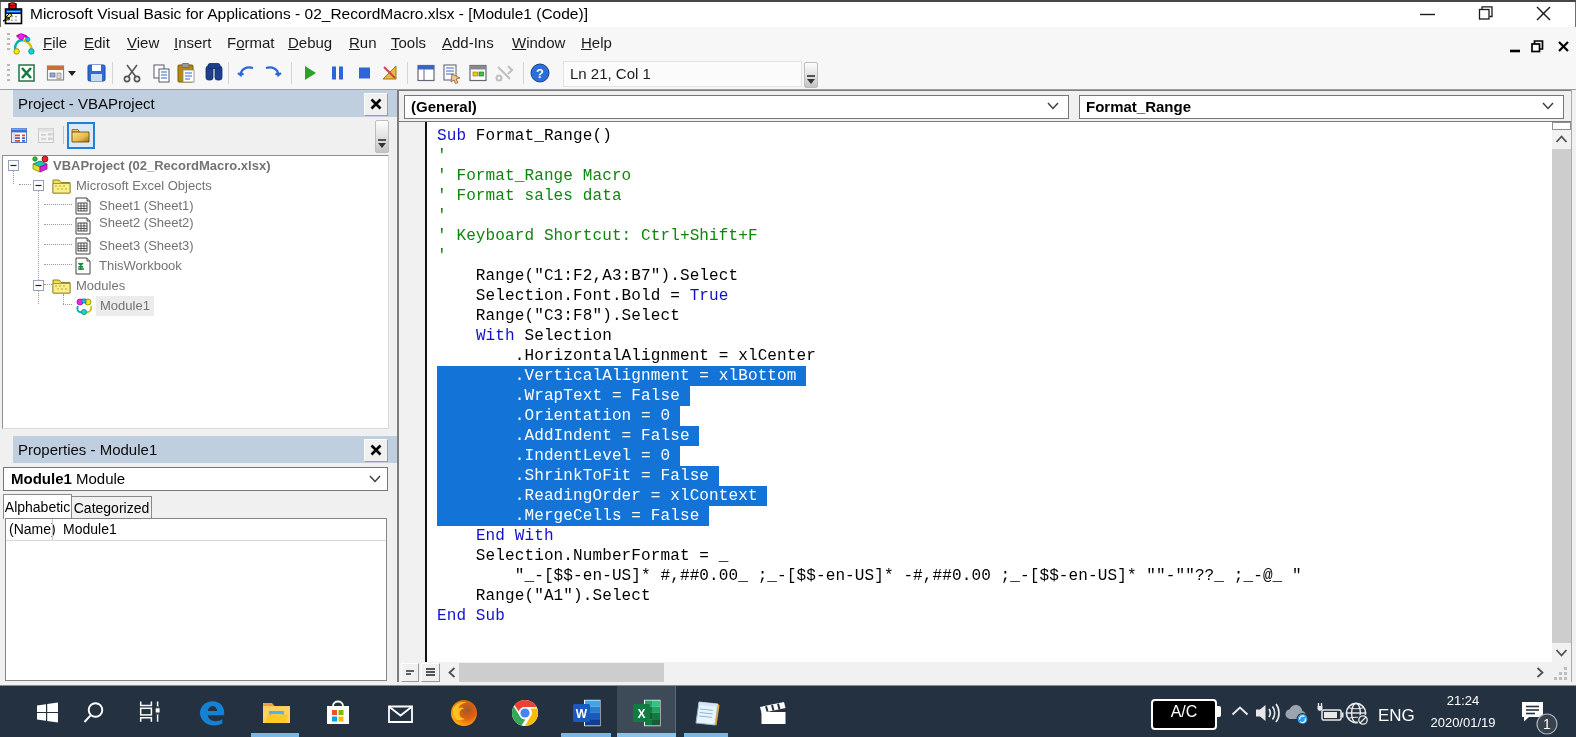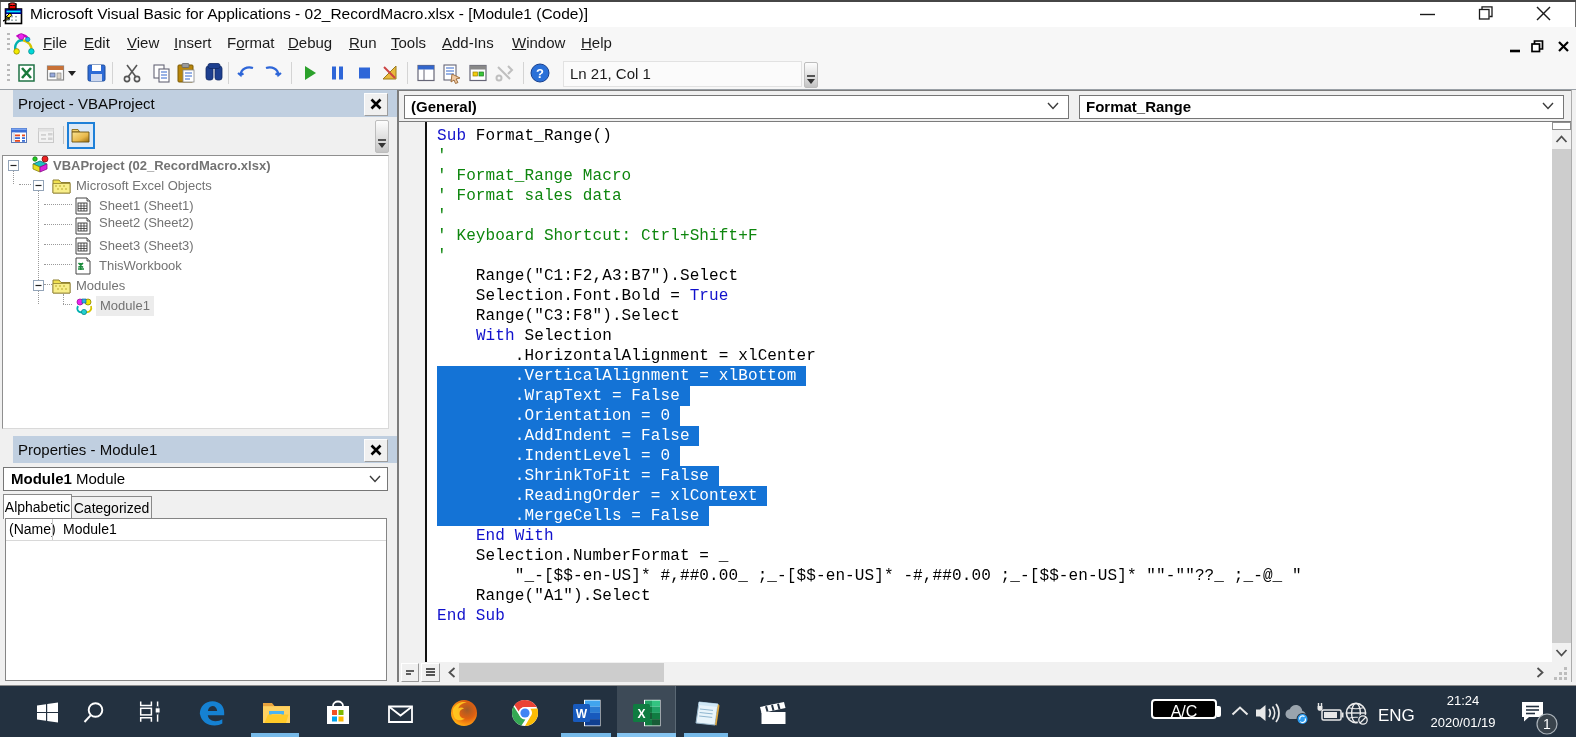--- a/index.html
+++ b/index.html
@@ -600,21 +600,21 @@
 <svg class="abs ticon" style="left:758px" width="30" height="30" viewBox="0 0 30 30">
   <path d="M2 9 L26 4 L27.5 10 L3.5 15 Z" fill="#fff"></path>
   <g stroke="#233140" stroke-width="2">
       <line x1="8" y1="8.2" x2="9.5" y2="13.6"></line>
       <line x1="14" y1="7" x2="15.5" y2="12.4"></line>
       <line x1="20" y1="5.8" x2="21.5" y2="11.2"></line>
     </g>
   <rect x="3.5" y="14" width="24" height="12" fill="#fff"></rect>
 </svg>
 
-<div class="abs" style="left:1151px;top:699px;width:66px;height:20px;background:#000;border:2px solid #fff;border-radius:4px;box-sizing:border-box;color:#fff;font-size:16px;text-align:center;line-height:21px;font-family:'Liberation Sans';">A/C</div>
+<div class="abs" style="left:1151px;top:699px;width:66px;height:31px;background:#000;border:2px solid #fff;border-radius:4px;box-sizing:border-box;color:#fff;font-size:16px;text-align:center;line-height:21px;font-family:'Liberation Sans';">A/C</div>
 <div class="abs" style="left:1217px;top:706px;width:4px;height:11px;background:#fff;border-radius:0 2px 2px 0"></div>
 <svg class="abs" style="left:1230px;top:703px" width="20" height="16" viewBox="0 0 20 16">
     <path d="M2.5 11.5 L10 4.5 L17.5 11.5" fill="none" stroke="#e8e8e8" stroke-width="2"></path>
   </svg>
 <svg class="abs" style="left:1254px;top:702px" width="32" height="22" viewBox="0 0 32 22">
   <path d="M2 7.5 L6 7.5 L11.5 3 L11.5 19 L6 14.5 L2 14.5 Z" fill="#e8e8e8"></path>
   <path d="M15 7 C16.6 9.4 16.6 12.6 15 15" fill="none" stroke="#e8e8e8" stroke-width="1.7"></path>
   <path d="M18.5 4.5 C21.3 8.4 21.3 13.6 18.5 17.5" fill="none" stroke="#e8e8e8" stroke-width="1.7"></path>
   <path d="M22 2 C26 7.2 26 14.8 22 20" fill="none" stroke="#e8e8e8" stroke-width="1.7"></path>
 </svg>

